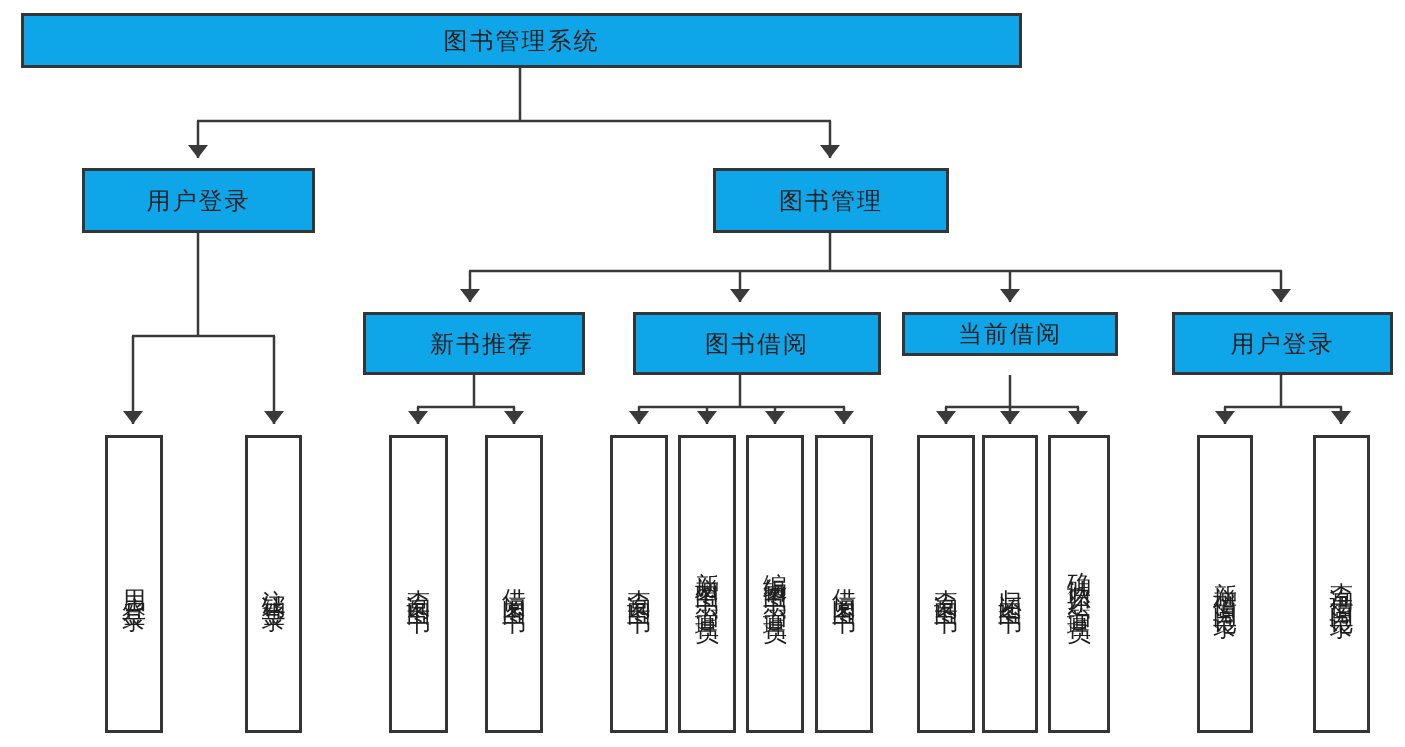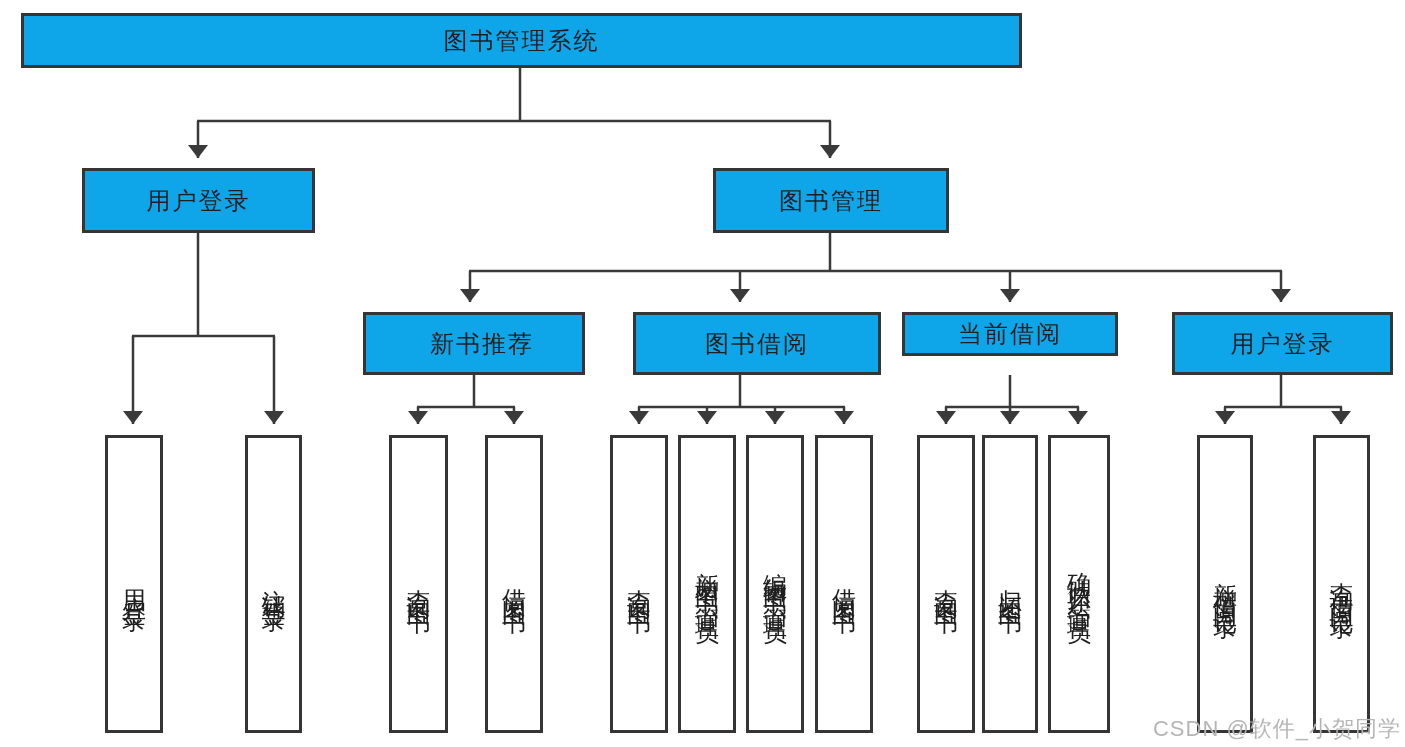--- a/index.html
+++ b/index.html
@@ -178,15 +178,14 @@
     <span>确认归还（管理员）</span>
   </div>
 
   <div class="leaf" style="left:1197px; width:56px;">
     <span>新增借阅记录</span>
   </div>
   <div class="leaf" style="left:1313px; width:57px;">
     <span>查询借阅记录</span>
   </div>
 
-  <div class="watermark">CSDN @软件_小贺同学</div>
 
 </div>
 
 </body></html>

